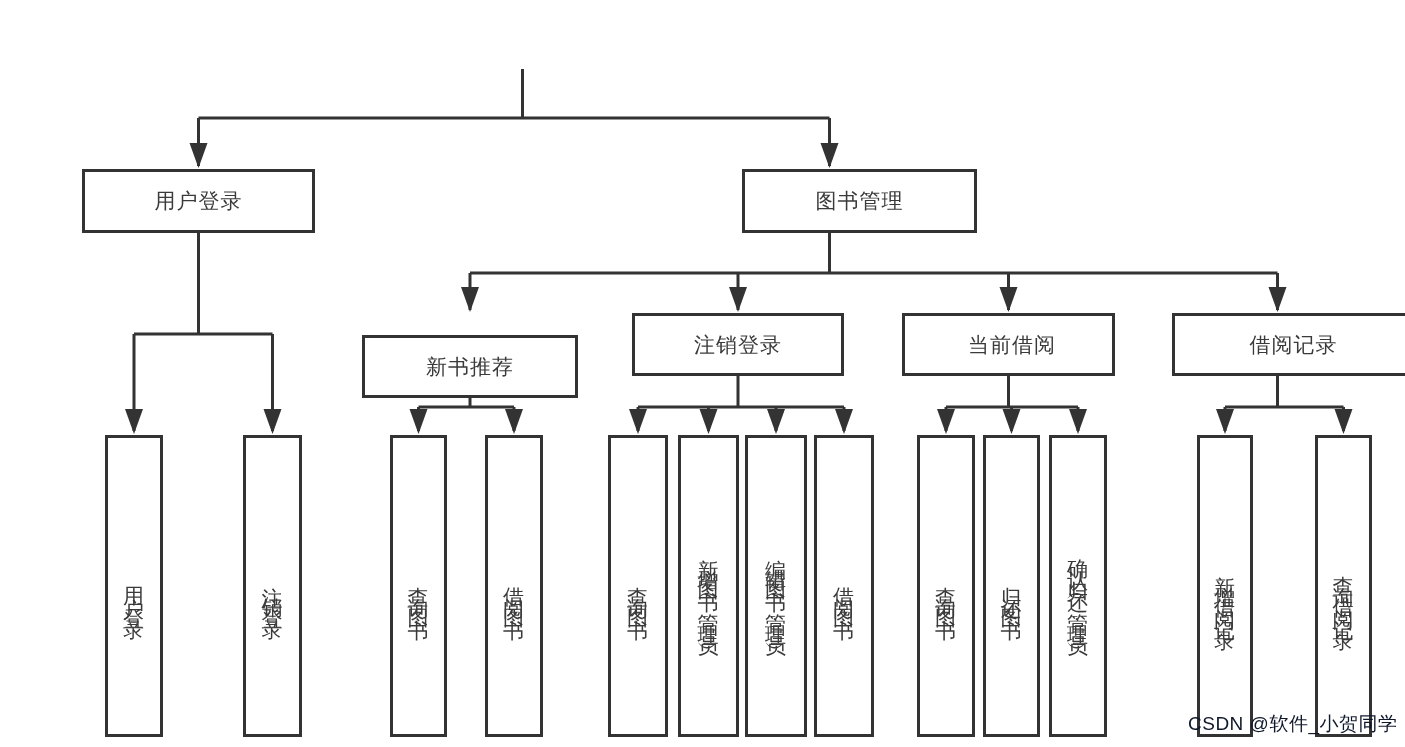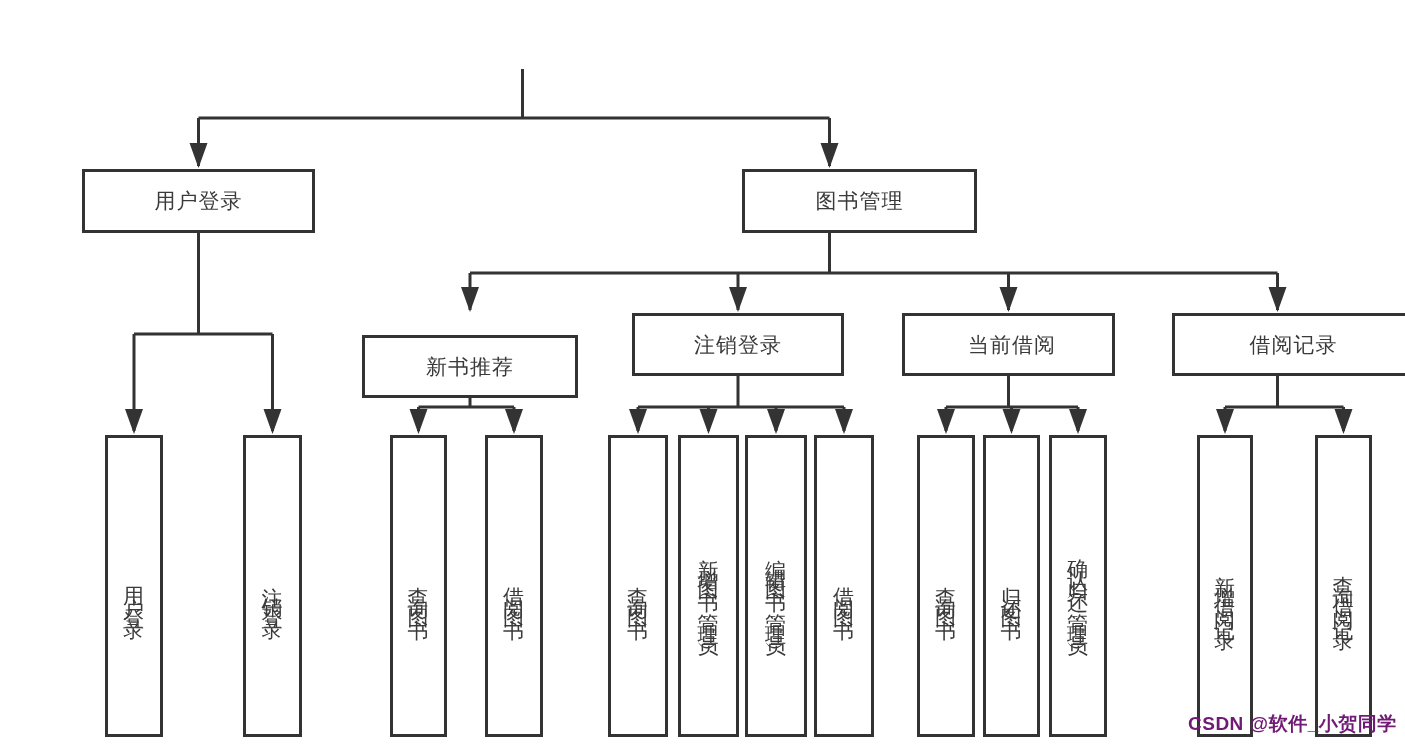--- a/index.html
+++ b/index.html
@@ -36,25 +36,24 @@
     letter-spacing: 11px;
     margin-bottom: -11px;
     white-space: nowrap;
     line-height: 1;
   }
   .watermark {
     position: absolute;
     left: 1188px;
     top: 711px;
     font-size: 19px;
-    color: #701a75;
+    color: #0f172a;
     white-space: nowrap;
     z-index: 5;
     letter-spacing: 0.5px;
-    font-weight: bold;
   }
 </style>
 </head>
 <body>
 
 <div id="canvas">
 
   <svg id="connectors" width="1405" height="747" viewBox="0 0 1405 747" aria-hidden="true">
     <g stroke="#333333" stroke-width="3" fill="none">
 

